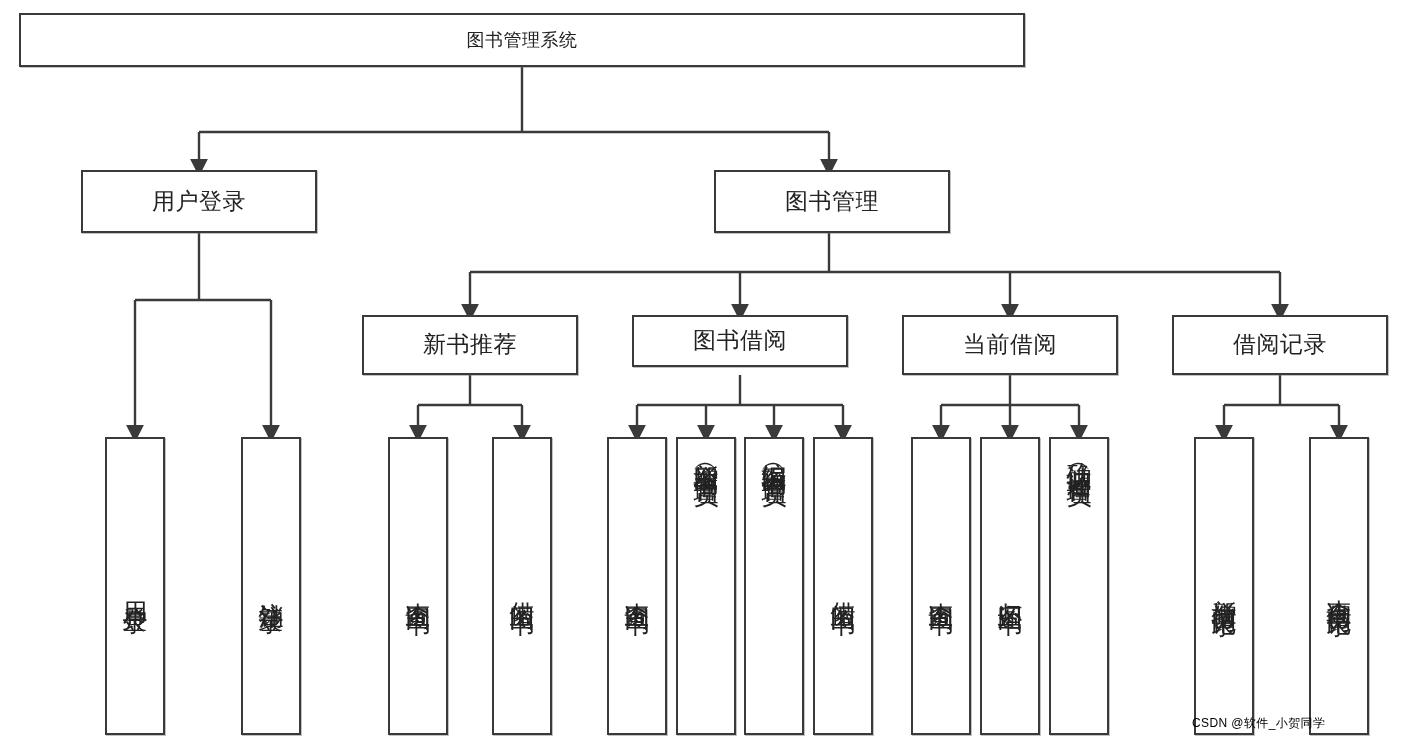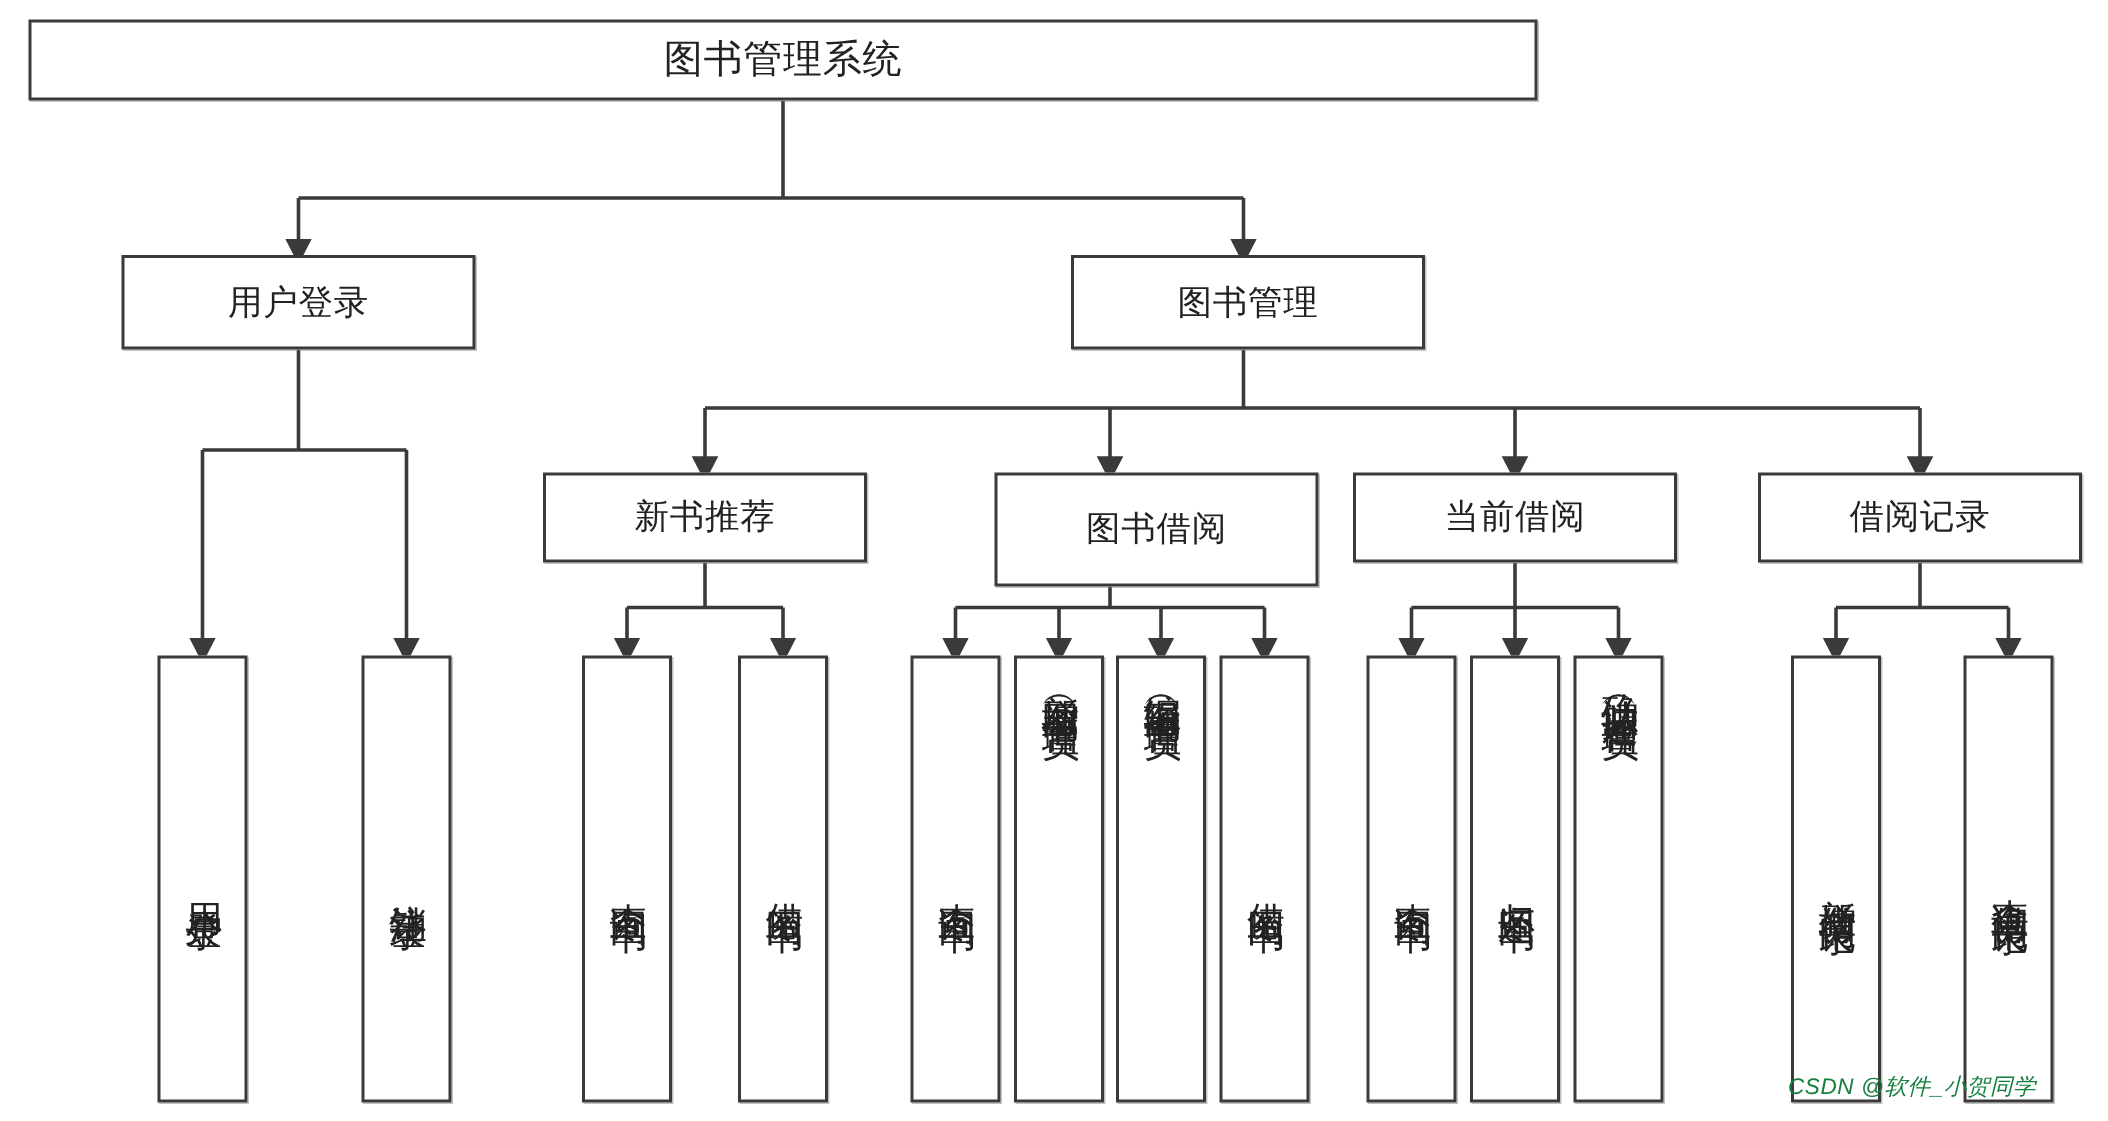--- a/index.html
+++ b/index.html
@@ -40,42 +40,41 @@
   .node .lbl {
     display: block;
     text-align: center;
     line-height: 1.12;
     letter-spacing: 0.5px;
   }
   .node.horiz .lbl {
     font-size: 23px;
   }
   .node.root .lbl {
-    font-size: 26px;
+    font-size: 18px;
   }
   .node.leaf {
     align-items: flex-start;
     justify-content: center;
     padding-top: 4px;
   }
   .node.leaf .lbl {
     writing-mode: vertical-rl;
     text-orientation: upright;
     font-size: 25px;
     line-height: 1.0;
     letter-spacing: 3px;
     white-space: nowrap;
   }
   .watermark {
     position: absolute;
-    font-size: 15px;
-    color: #15803d;
+    font-size: 12px;
+    color: #000000;
     white-space: nowrap;
     letter-spacing: 0.4px;
-    font-style: italic;
   }
 </style>
 </head>
 <body>
 
 <div id="canvas">
 
   <svg class="wires" viewBox="0 0 1405 747">
     <defs>
       <marker id="arrow" markerWidth="9" markerHeight="9" refX="1.2" refY="4.3" orient="auto" markerUnits="strokeWidth">
@@ -133,21 +132,21 @@
   <div class="node horiz" style="left:81px; top:170px; width:236px; height:63px;">
     <span class="lbl">用户登录</span>
   </div>
   <div class="node horiz" style="left:714px; top:170px; width:236px; height:63px;">
     <span class="lbl">图书管理</span>
   </div>
 
   <div class="node horiz" style="left:362px; top:315px; width:216px; height:60px;">
     <span class="lbl">新书推荐</span>
   </div>
-  <div class="node horiz" style="left:663px; top:315px; width:216px; height:76px;">
+  <div class="node horiz" style="left:632px; top:315px; width:216px; height:52px;">
     <span class="lbl">图书借阅</span>
   </div>
   <div class="node horiz" style="left:902px; top:315px; width:216px; height:60px;font-family:Liberation Serif, serif;">
     <span class="lbl">当前借阅</span>
   </div>
   <div class="node horiz" style="left:1172px; top:315px; width:216px; height:60px;">
     <span class="lbl">借阅记录</span>
   </div>
 
   <div class="node leaf" style="left:105px; top:437px; width:60px; height:298px; align-items:center;">

